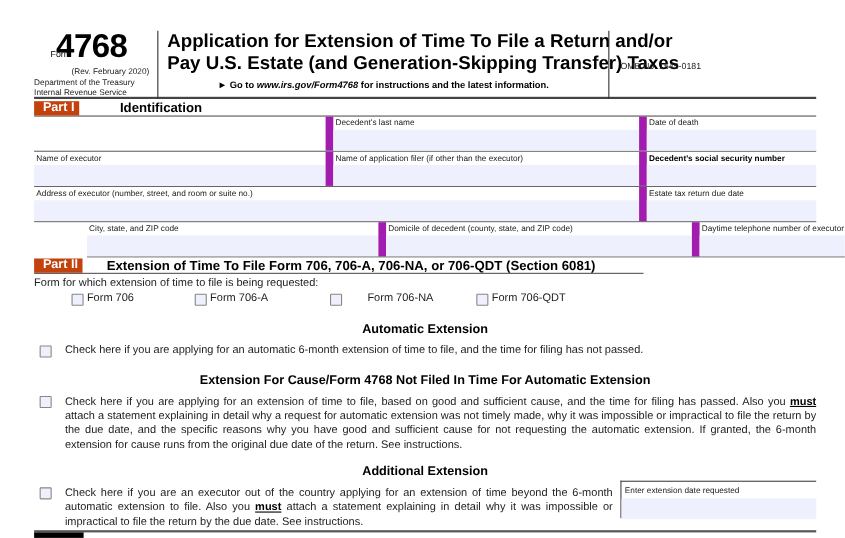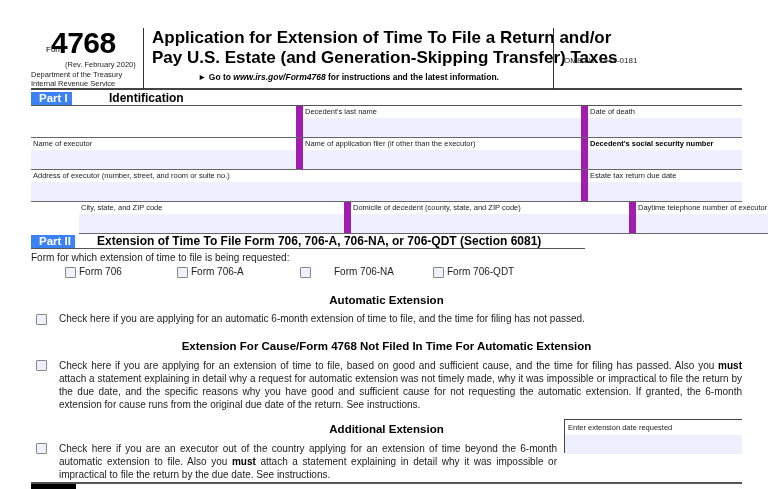--- a/index.html
+++ b/index.html
@@ -17,40 +17,40 @@
     .dept { position: absolute; left: 0; top: 42px; font-size: 7.5px; color: #222; line-height: 9px; }
     .hdr-mid { position: absolute; left: 113px; top: 0; width: 409px; height: 62px; }
     .title { position: absolute; left: 8px; top: 0; font-size: 17px; font-weight: bold; line-height: 20px; white-space: nowrap; }
     .goto { position: absolute; left: 0; width: 409px; top: 44px; text-align: center; font-size: 8.5px; font-weight: bold; }
     .goto i { font-style: italic; }
     .hdr-right { position: absolute; left: 522px; top: 0; width: 189px; height: 62px; border-left: 1px solid #333; }
     .omb { position: absolute; left: 10px; top: 28px; font-size: 8px; color: #222; }
 
     
     .partbar { position: absolute; left: 0; width: 711px; height: 14px; border-bottom: 1px solid #555; }
-    .part-tag { position: absolute; left: 0; top: 0; height: 13px; background: #3b82f6; color: #fff; font-weight: bold; font-size: 11.5px; line-height: 13px; padding: 0 4px 0 8px; }
+    .part-tag { position: absolute; left: 0; top: 0; height: 13px; background: #c2410c; color: #fff; font-weight: bold; font-size: 11.5px; line-height: 13px; padding: 0 4px 0 8px; }
     .part-title { position: absolute; top: 0; font-weight: bold; font-size: 12px; line-height: 13px; white-space: nowrap; }
 
     
     .row { position: absolute; left: 0; width: 711px; height: 32px; border-bottom: 1px solid #666; }
     .cell { position: absolute; top: 0; height: 31px; }
     .cell.bl { border-left: 7px solid #a21caf; }
     .cell .lbl { position: absolute; left: 2px; top: 1px; font-size: 7.5px; color: #222; white-space: nowrap; }
     .cell .lbl.b { font-weight: bold; color: #000; }
     .cell .inp { position: absolute; left: 0; right: 0; top: 12px; height: 19px; background: #eef0fd; border: none; outline: none; font-size: 9px; padding: 0 3px; font-family: "Liberation Sans", sans-serif; }
 
     
     .txt { position: absolute; font-size: 10px; color: #222; white-space: nowrap; }
     .cb { position: absolute; width: 11px; height: 11px; border: 1px solid #888; background: #eef0fd; border-radius: 1px; }
     .cb-lbl { position: absolute; font-size: 10px; color: #222; white-space: nowrap; }
     .sec-h { position: absolute; left: 0; width: 711px; text-align: center; font-size: 11.5px; font-weight: bold; }
     .para { position: absolute; left: 24px; font-size: 10px; line-height: 13px; color: #222; text-align: justify; }
-    .para b { color: #000; }
+    .para b { color: #000; text-decoration: underline; }
 
-    .ext-box { position: absolute; left: 533px; top: 419px; width: 178px; height: 34px; border-left: 1px solid #444; border-top: 1px solid #444; }
+    .ext-box { position: absolute; left: 533px; top: 437px; width: 178px; height: 34px; border-left: 1px solid #444; border-top: 1px solid #444; }
     .ext-box .lbl { position: absolute; left: 3px; top: 3px; font-size: 7.5px; color: #222; }
     .ext-box .inp { position: absolute; left: 0; right: 0; top: 15px; height: 19px; background: #eef0fd; border: none; outline: none; }
 
     .bottom-line { position: absolute; left: 0; top: 482px; width: 711px; height: 2px; background: #555; }
     .part3-stub { position: absolute; left: 0; top: 484px; width: 45px; height: 5px; background: #000; }
   </style>
 </head>
 <body>
 
 <div class="page">

